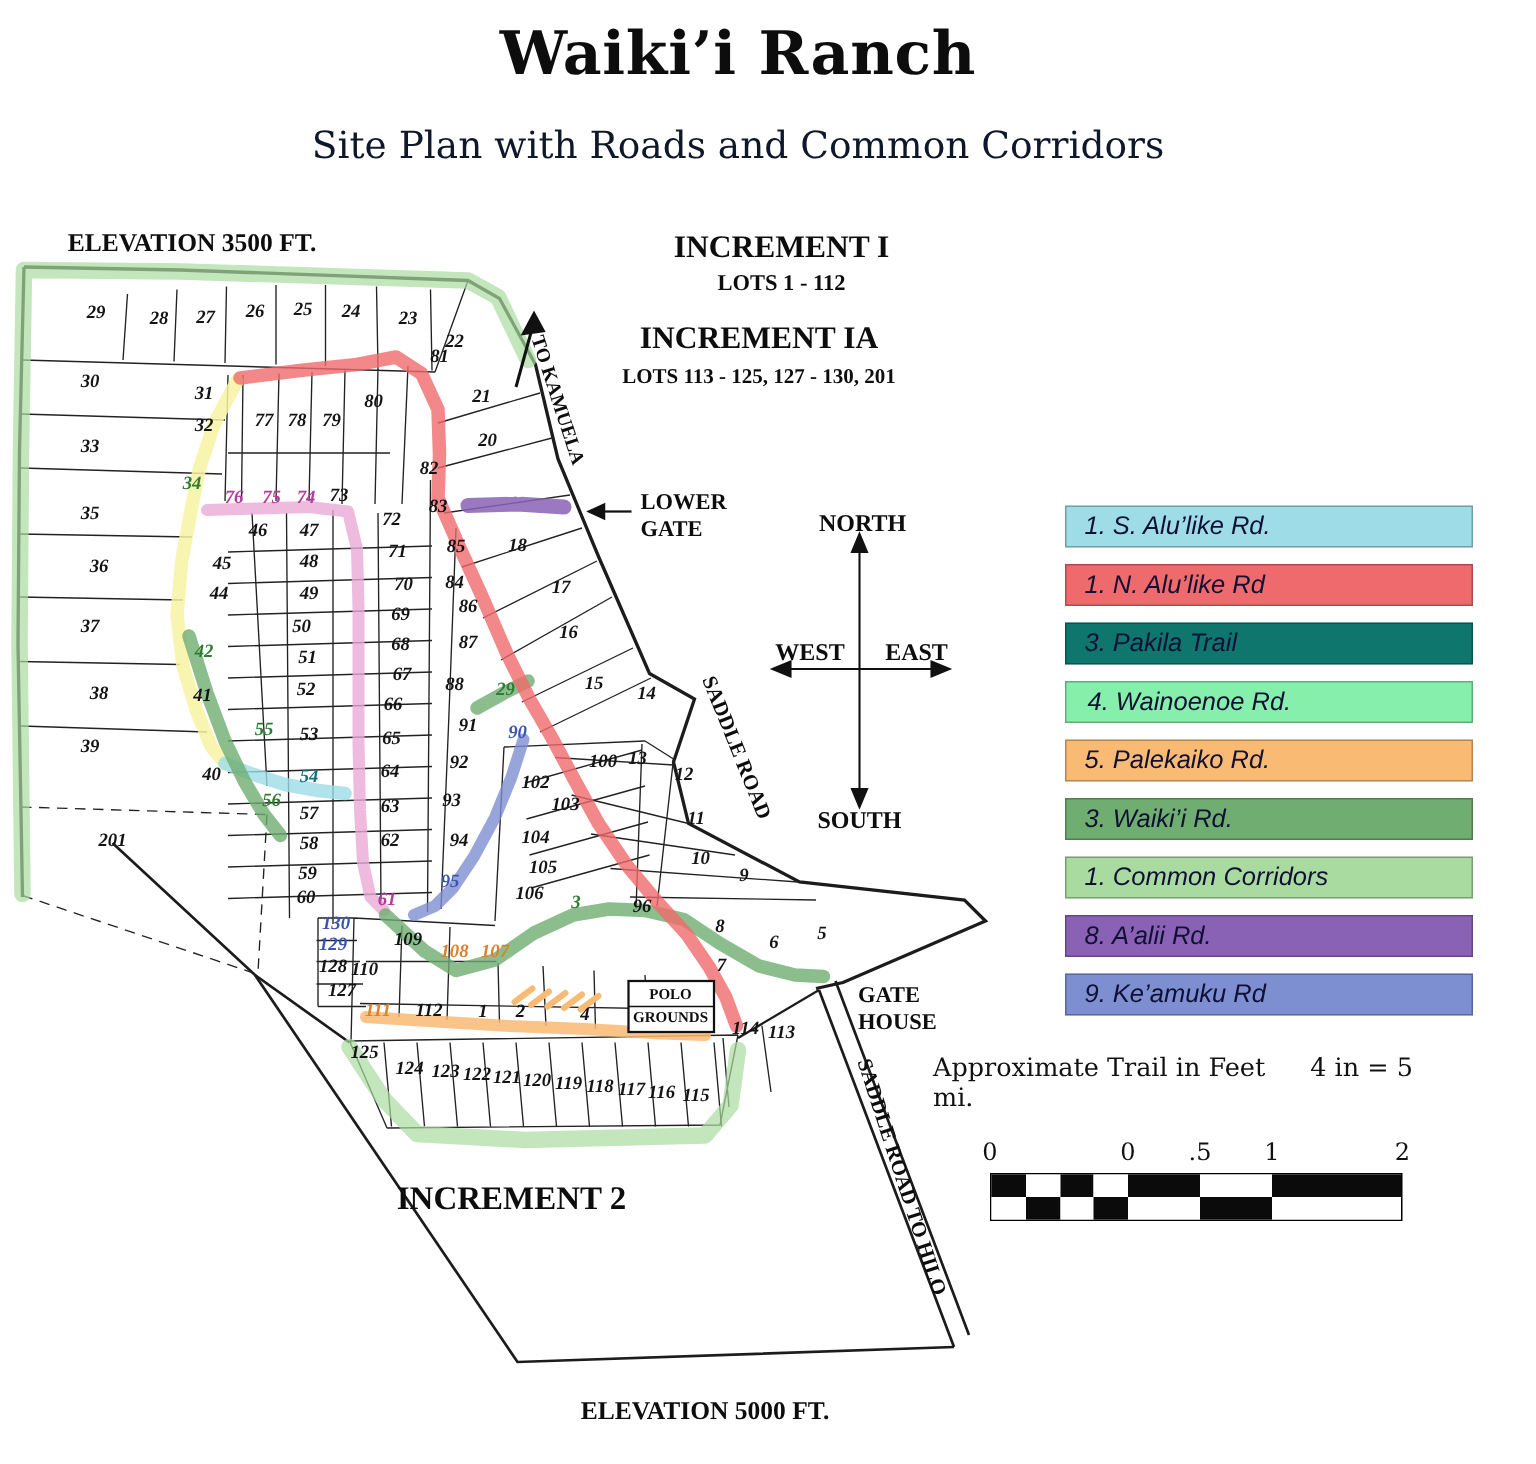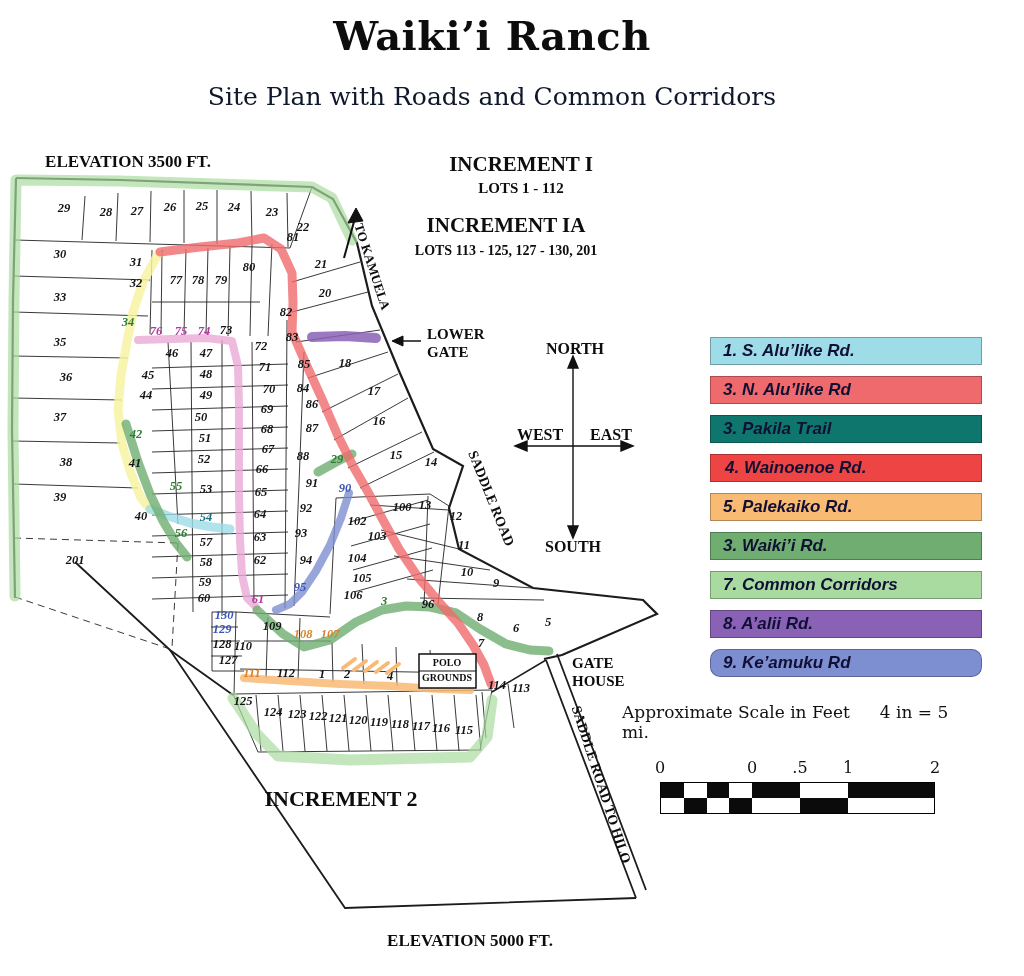--- a/index.html
+++ b/index.html
@@ -9,21 +9,21 @@
   .subtitle{position:absolute;top:82px;left:0;width:100%;text-align:center;margin:0;
          font-family:"DejaVu Serif",serif;font-weight:500;font-size:25px;color:#0f172a;}
   #map-svg{position:absolute;left:0;top:0;}
   .lot{font-family:"Liberation Serif",serif;font-style:italic;font-weight:700;font-size:12.5px;text-anchor:middle;}
   .map-label{font-family:"Liberation Serif",serif;font-weight:700;fill:#0d0d0d;}
   .thin{stroke:#222;stroke-width:.9;fill:none;}
   #gen-lines line{stroke:#222;stroke-width:.9;}
   .legend{position:absolute;left:710px;top:337px;width:272px;}
   .legend-row{height:28px;margin-bottom:11px;display:flex;align-items:center;padding-left:12px;
               box-sizing:border-box;border:1px solid rgba(0,0,0,.28);}
-  .legend-text{font-style:italic;font-weight:700;font-size:17px;color:#101035;font-family:"Liberation Sans",sans-serif;}
+  .legend-text{font-style:italic;font-weight:400;font-size:17px;color:#101035;font-family:"Liberation Sans",sans-serif;}
   .scale{position:absolute;left:622px;top:702px;width:346px;font-family:"DejaVu Serif",serif;color:#111;}
   .scale-caption{font-size:17px;}
   .scale-note{margin-left:30px;}
   .scale-strip{position:relative;margin-left:38px;margin-top:16px;width:275px;}
   .scale-ticks{position:relative;height:24px;font-size:16px;}
   .scale-ticks span{position:absolute;transform:translateX(-50%);}
   .scale-bar{border:1.5px solid #000;height:30px;box-sizing:content-box;}
   .scale-bar .row{display:flex;height:50%;}
   .cell{height:100%;}
   svg text{user-select:none;}
@@ -278,48 +278,48 @@
         <text x="470" y="946" class="map-label" font-size="17" text-anchor="middle">ELEVATION 5000 FT.</text>
         <text x="597" y="786" class="map-label" font-size="14" text-anchor="middle" transform="rotate(72 597 786)">SADDLE ROAD   TO HILO</text>
       </g>
   </svg>
 
   <div class="legend" id="legend">
       <div class="legend-row" style="background: rgb(158, 220, 232);">
         <span class="legend-text">1. S. Alu’like Rd.</span>
       </div>
       <div class="legend-row" style="background: rgb(239, 106, 108);">
-        <span class="legend-text">3. N. Alu’like Rd</span>
+        <span class="legend-text">1. N. Alu’like Rd</span>
       </div>
       <div class="legend-row" style="background: #0f766e;">
         <span class="legend-text">3. Pakila Trail</span>
       </div>
-      <div class="legend-row" style="background: #ef4444; padding-left: 14px;">
+      <div class="legend-row" style="background: #86efac; padding-left: 14px;">
         <span class="legend-text">4. Wainoenoe Rd.</span>
       </div>
       <div class="legend-row" style="background: rgb(249, 186, 115);">
         <span class="legend-text">5. Palekaiko Rd.</span>
       </div>
       <div class="legend-row" style="background: rgb(111, 174, 112);">
         <span class="legend-text">3. Waiki’i Rd.</span>
       </div>
       <div class="legend-row" style="background: rgb(169, 219, 161);">
-        <span class="legend-text">7. Common Corridors</span>
+        <span class="legend-text">1. Common Corridors</span>
       </div>
       <div class="legend-row" style="background: rgb(138, 98, 181); text-align: right;">
         <span class="legend-text">8. A’alii Rd.</span>
       </div>
-      <div class="legend-row" style="background: rgb(125, 142, 209); border-radius: 10px;">
+      <div class="legend-row" style="background: rgb(125, 142, 209);">
         <span class="legend-text">9. Ke’amuku Rd</span>
       </div>
     </div>
 
   <div class="scale">
     <div class="scale-caption">
-      <span>Approximate Scale in Feet</span><span class="scale-note">4 in = 5 mi.</span>
+      <span>Approximate Trail in Feet</span><span class="scale-note">4 in = 5 mi.</span>
     </div>
     <div class="scale-strip">
       <div class="scale-ticks" id="scale-ticks">
           <span style="left: 0px;">0</span>
           <span style="left: 92px;">0</span>
           <span style="left: 140px;">.5</span>
           <span style="left: 188px;">1</span>
           <span style="left: 275px;">2</span>
         </div>
       <div class="scale-bar" id="scale-bar">

